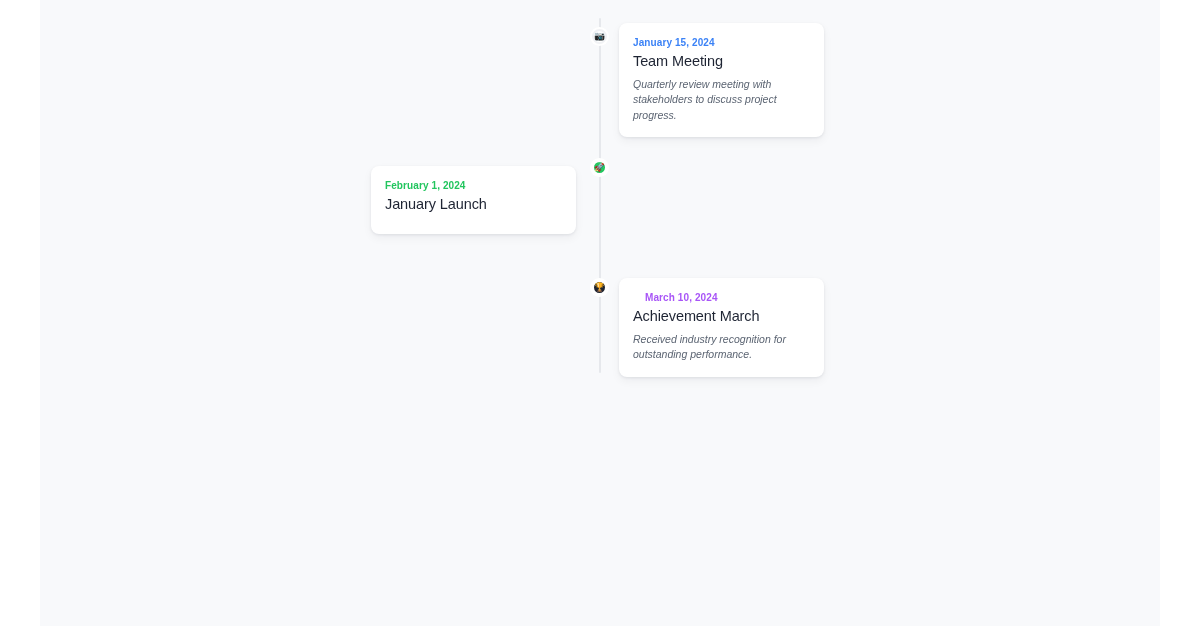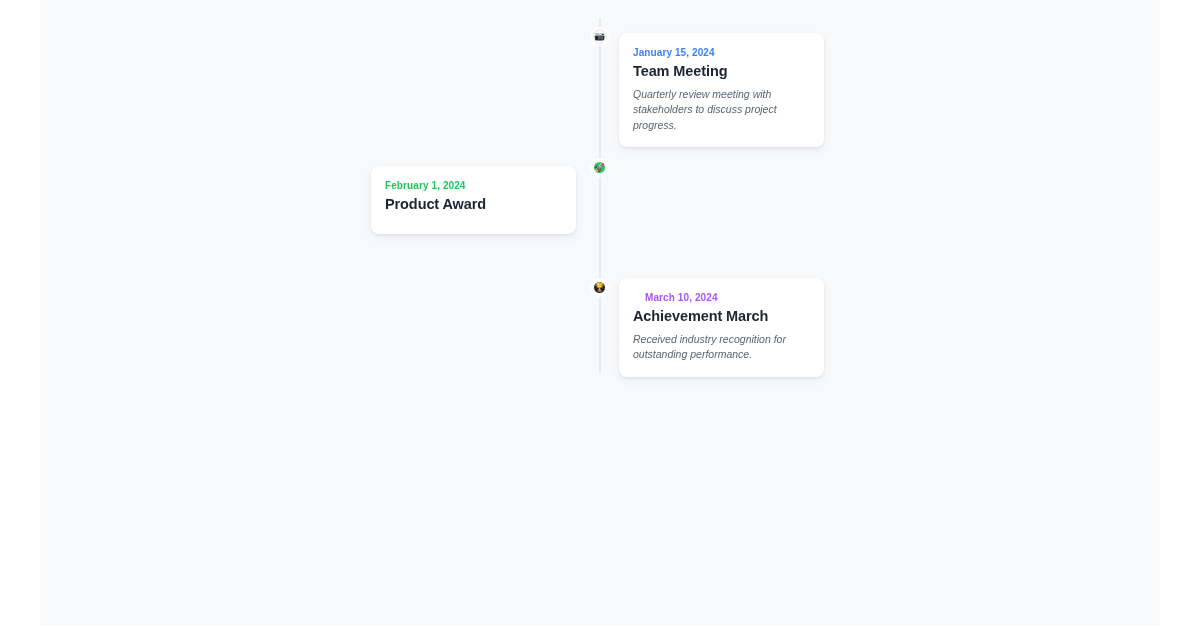--- a/index.html
+++ b/index.html
@@ -108,21 +108,21 @@
   .card-date {
     font-size: 10px;
     font-weight: bold;
     letter-spacing: 0.1px;
     margin: 0 0 5px 0;
     line-height: 1.1;
   }
 
   .card-title {
     font-size: 14.5px;
-    font-weight: bold;
+    font-weight: normal;
     color: #1e2433;
     margin: 0 0 7px 0;
     line-height: 1.15;
     letter-spacing: -0.1px;
   }
 
   .card-desc {
     font-size: 10.5px;
     color: #5b6472;
     margin: 0;
@@ -137,34 +137,34 @@
   <div id="content-area">
 
     <div id="timeline">
 
       <div class="timeline-axis"></div>
 
       <div class="timeline-item" style="top:0px;">
         <div class="marker" style="top:29px;">
           <span class="glyph">📷</span>
         </div>
-        <div class="card right" style="top:33px;">
+        <div class="card right" style="top:23px;">
           <div class="card-date" style="color:#3b82f6;">January 15, 2024</div>
           <div class="card-title">Team Meeting</div>
           <div class="card-desc">Quarterly review meeting with stakeholders to discuss project progress.</div>
         </div>
       </div>
 
       <div class="timeline-item" style="top:0px;">
         <div class="marker marker-green" style="top:160px;">
           <span class="glyph">🚀</span>
         </div>
         <div class="card left" style="top:166px;">
           <div class="card-date" style="color:#22c55e;">February 1, 2024</div>
-          <div class="card-title">Product Award</div>
+          <div class="card-title">January Launch</div>
         </div>
       </div>
 
       <div class="timeline-item" style="top:0px;">
         <div class="marker marker-dark" style="top:280px;">
           <span class="glyph">🏆</span>
         </div>
         <div class="card right" style="top:278px;">
           <div class="card-date" style="color:#a855f7;padding-left:12px;">March 10, 2024</div>
           <div class="card-title">Achievement March</div>

